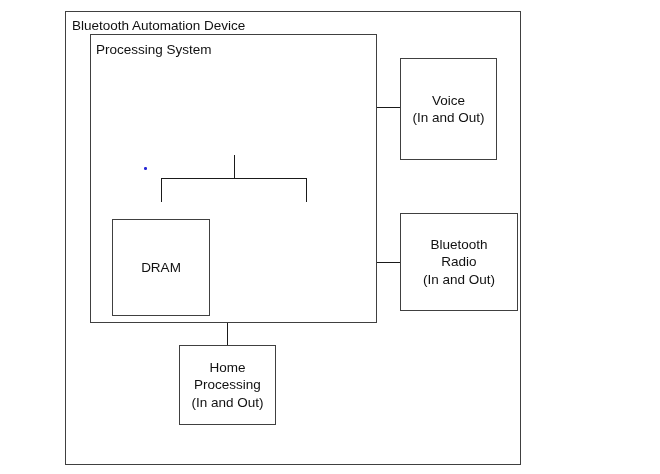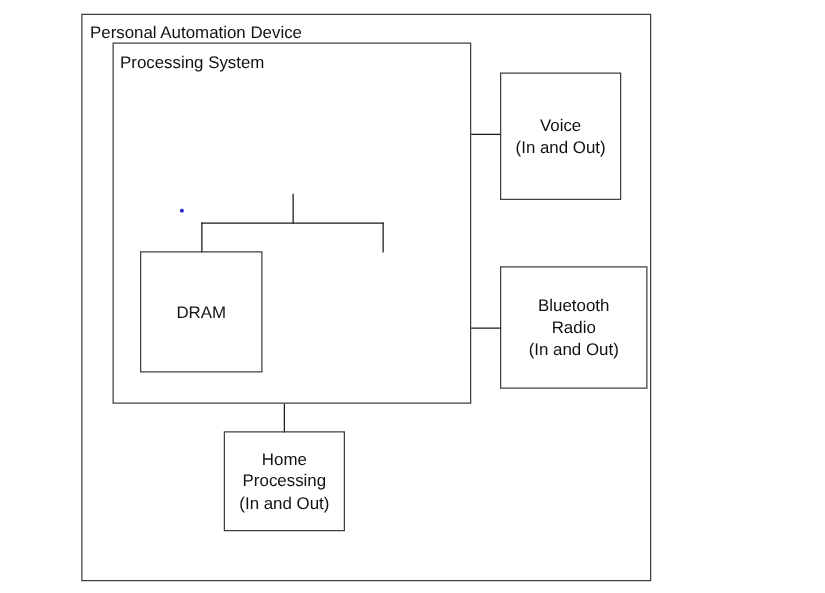--- a/index.html
+++ b/index.html
@@ -63,21 +63,21 @@
     border-radius: 50%;
   }
   .label-line { display: block; }
 </style>
 </head>
 <body>
 
 <div id="diagram-canvas">
 
   <div class="box" style="left:65px; top:11px; width:456px; height:454px;"></div>
-  <div class="container-label" style="left:72px; top:19px;">Personal Automation Device</div>
+  <div class="container-label" style="left:72px; top:19px;">Bluetooth Automation Device</div>
 
   <div class="box" style="left:90px; top:34px; width:287px; height:289px;"></div>
   <div class="container-label" style="left:96px; top:43px;">Processing System</div>
 
   <div class="line-v" style="left:234px; top:155px; height:24px;"></div>
 
   <div class="line-h" style="left:161px; top:178px; width:146px;"></div>
 
   <div class="line-v" style="left:161px; top:178px; height:24px;"></div>
 
@@ -85,21 +85,21 @@
 
   <div class="line-h" style="left:377px; top:107px; width:24px;"></div>
 
   <div class="line-h" style="left:377px; top:262px; width:24px;"></div>
 
   <div class="line-v" style="left:227px; top:323px; height:23px;"></div>
 
   <div class="artifact-dot" style="left:144px; top:167px;"></div>
 
 
-  <div class="box leaf-box" style="left:112px; top:201px; width:98px; height:97px;">
+  <div class="box leaf-box" style="left:112px; top:219px; width:98px; height:97px;">
     <span>
       <span class="label-line">DRAM</span>
     </span>
   </div>
 
 
   <div class="box leaf-box" style="left:400px; top:58px; width:97px; height:102px;">
     <span>
       <span class="label-line">Voice</span>
       <span class="label-line">(In and Out)</span>

